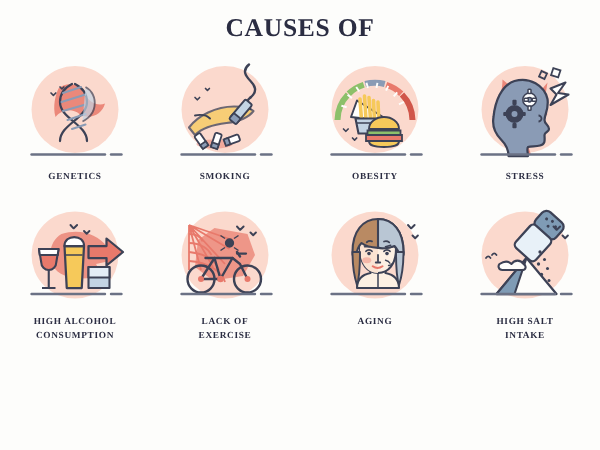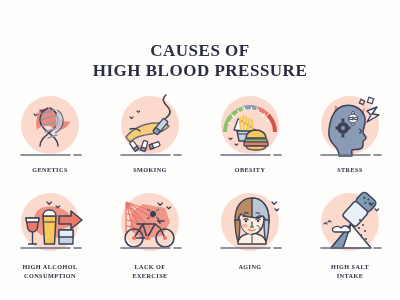--- a/index.html
+++ b/index.html
@@ -17,21 +17,21 @@
   }
   .title{
     text-align:center;
     font-family:"Liberation Serif",serif;
     font-weight:bold;
     color:#2b2d42;
     letter-spacing:0.5px;
     padding-top:9px;
     line-height:1.18;
   }
-  .title .l1{display:block;font-size:17px;margin-top:32px;}
+  .title .l1{display:block;font-size:17px;}
   .title .l2{display:block;font-size:17px;}
 
   .grid{
     margin-top:8px;
     display:grid;
     grid-template-columns:repeat(4,1fr);
     grid-template-rows:repeat(2,1fr);
     row-gap:2px;
   }
   .cell{
@@ -59,21 +59,20 @@
     white-space:pre-line;
   }
 </style>
 </head>
 <body>
 
 <div class="page">
 
   <div class="title">
     <span class="l1">CAUSES OF</span>
-    <span class="l2">HIGH BLOOD PRESSURE</span>
   </div>
 
   <div class="grid">
 
     <div class="cell">
       <div class="iconwrap">
         <svg width="74" height="74" viewBox="0 0 74 74">
           <circle cx="37" cy="36" r="29" fill="#fbd9cd"></circle>
           <path d="M26 22c6-5 14-3 17 3 3 6 9 9 14 7-2 8-11 11-17 7-5-4-12-3-16 2-2-7 0-15 2-19z" fill="#e8796b" opacity=".85"></path>
           <g stroke="#3d4256" stroke-width="1.5" fill="none" stroke-linecap="round">

